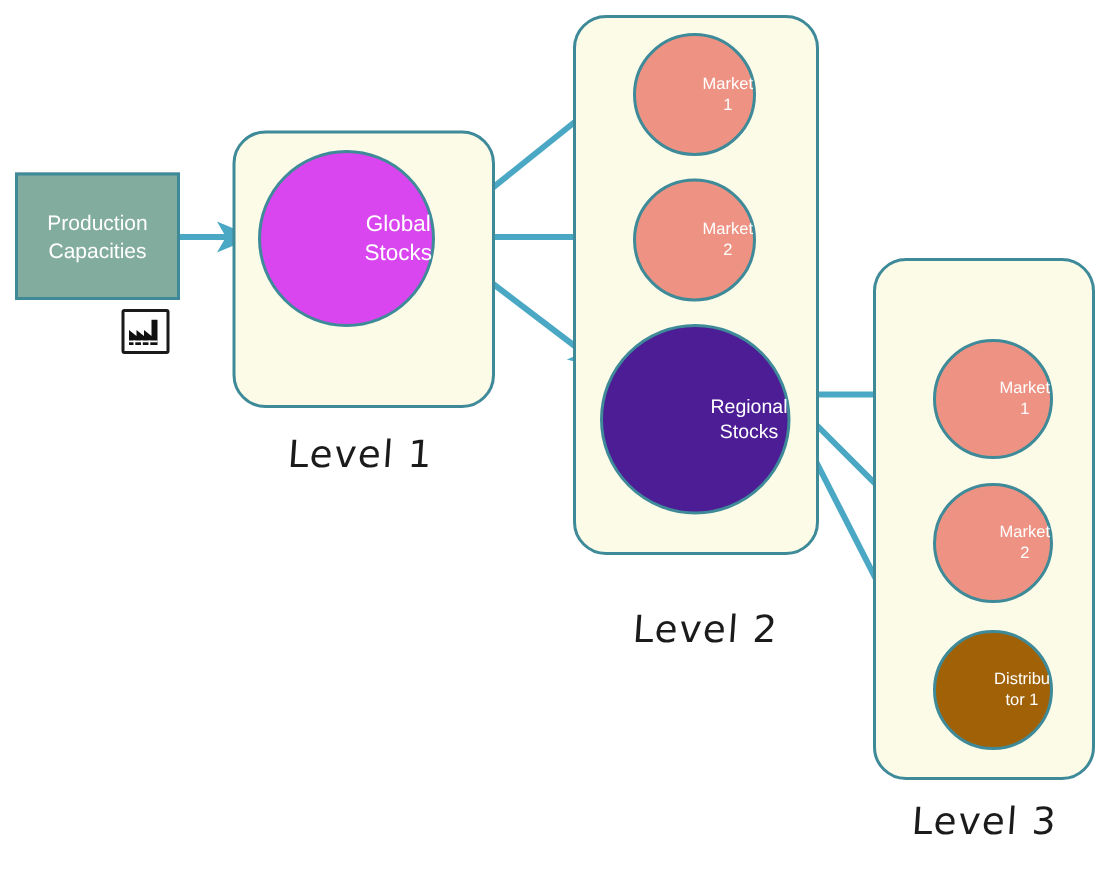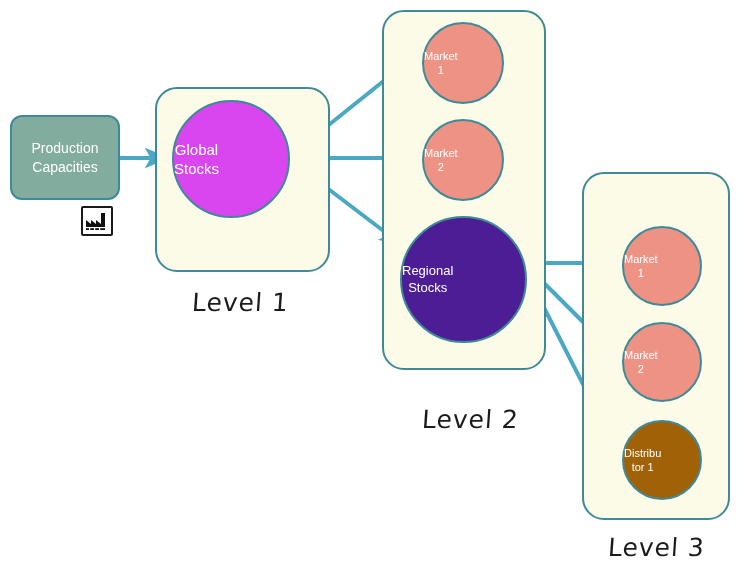--- a/index.html
+++ b/index.html
@@ -34,21 +34,21 @@
     border: 2px solid #3E8A99;
     border-radius: 22px;
     box-sizing: border-box;
   }
 
   
   .proc-box {
     position: absolute;
     background: #82AC9E;
     border: 2px solid #3E8A99;
-    border-radius: 12px;
+    border-radius: 0;
     box-sizing: border-box;
     display: flex;
     align-items: center;
     justify-content: center;
     text-align: center;
     color: #ffffff;
     font-size: 14px;
     line-height: 1.35;
   }
 
@@ -65,21 +65,21 @@
   }
 
   
   .node {
     position: absolute;
     border-radius: 50%;
     border: 2px solid #3E8A99;
     box-sizing: border-box;
     display: flex;
     align-items: center;
-    justify-content: flex-start;
+    justify-content: flex-end;
     text-align: center;
     color: #ffffff;
     line-height: 1.3;
   }
   .node.orange { background: #d946ef; }
   .node.salmon { background: #EE9383; }
   .node.green  { background: #4c1d95; }
   .node.teal   { background: #a16207; }
 
   .node-label { display: block; white-space: pre-line; }

